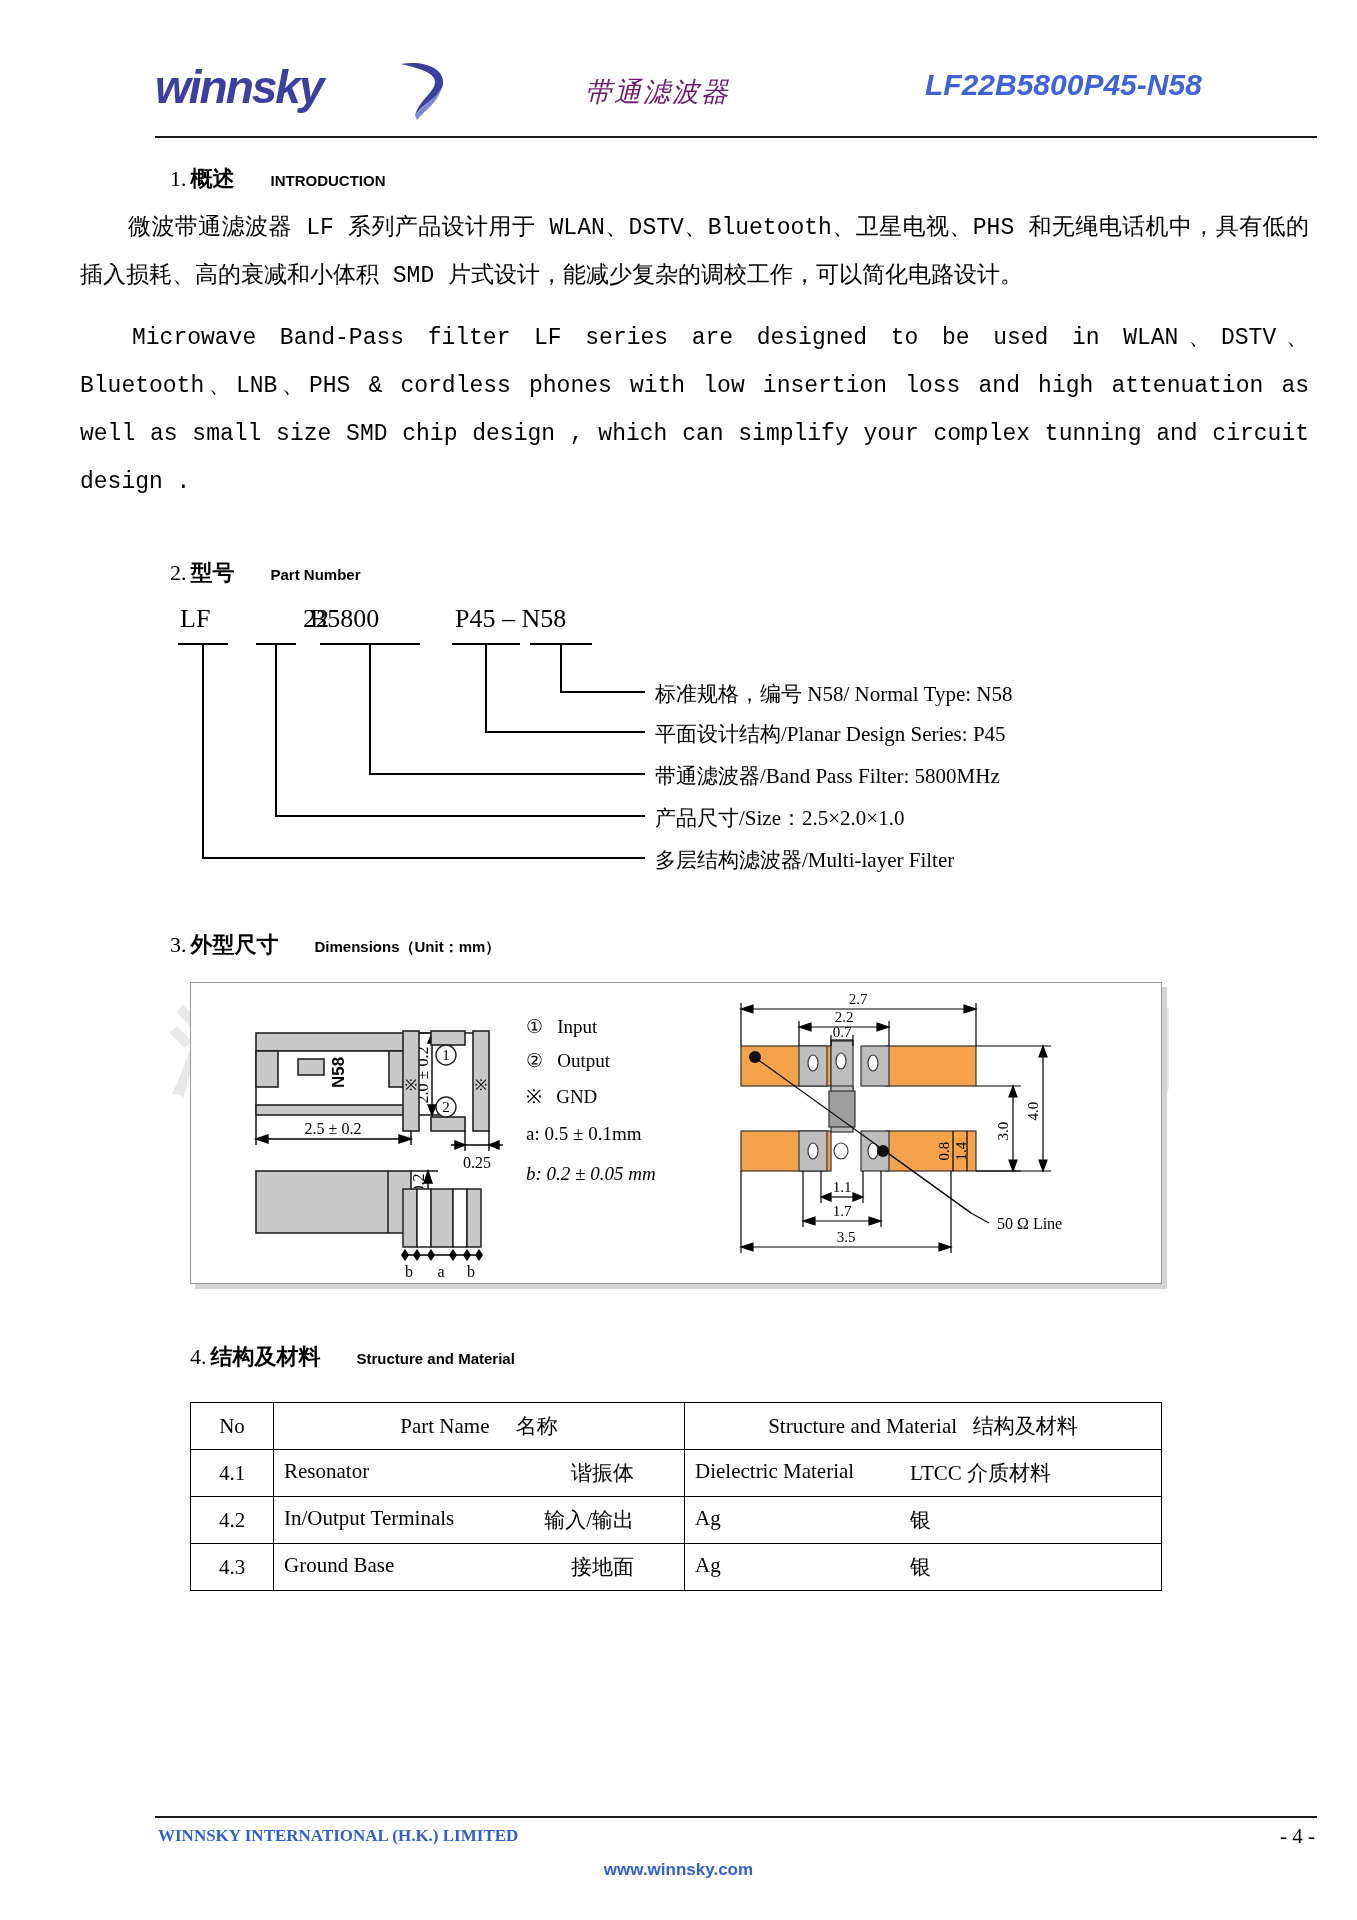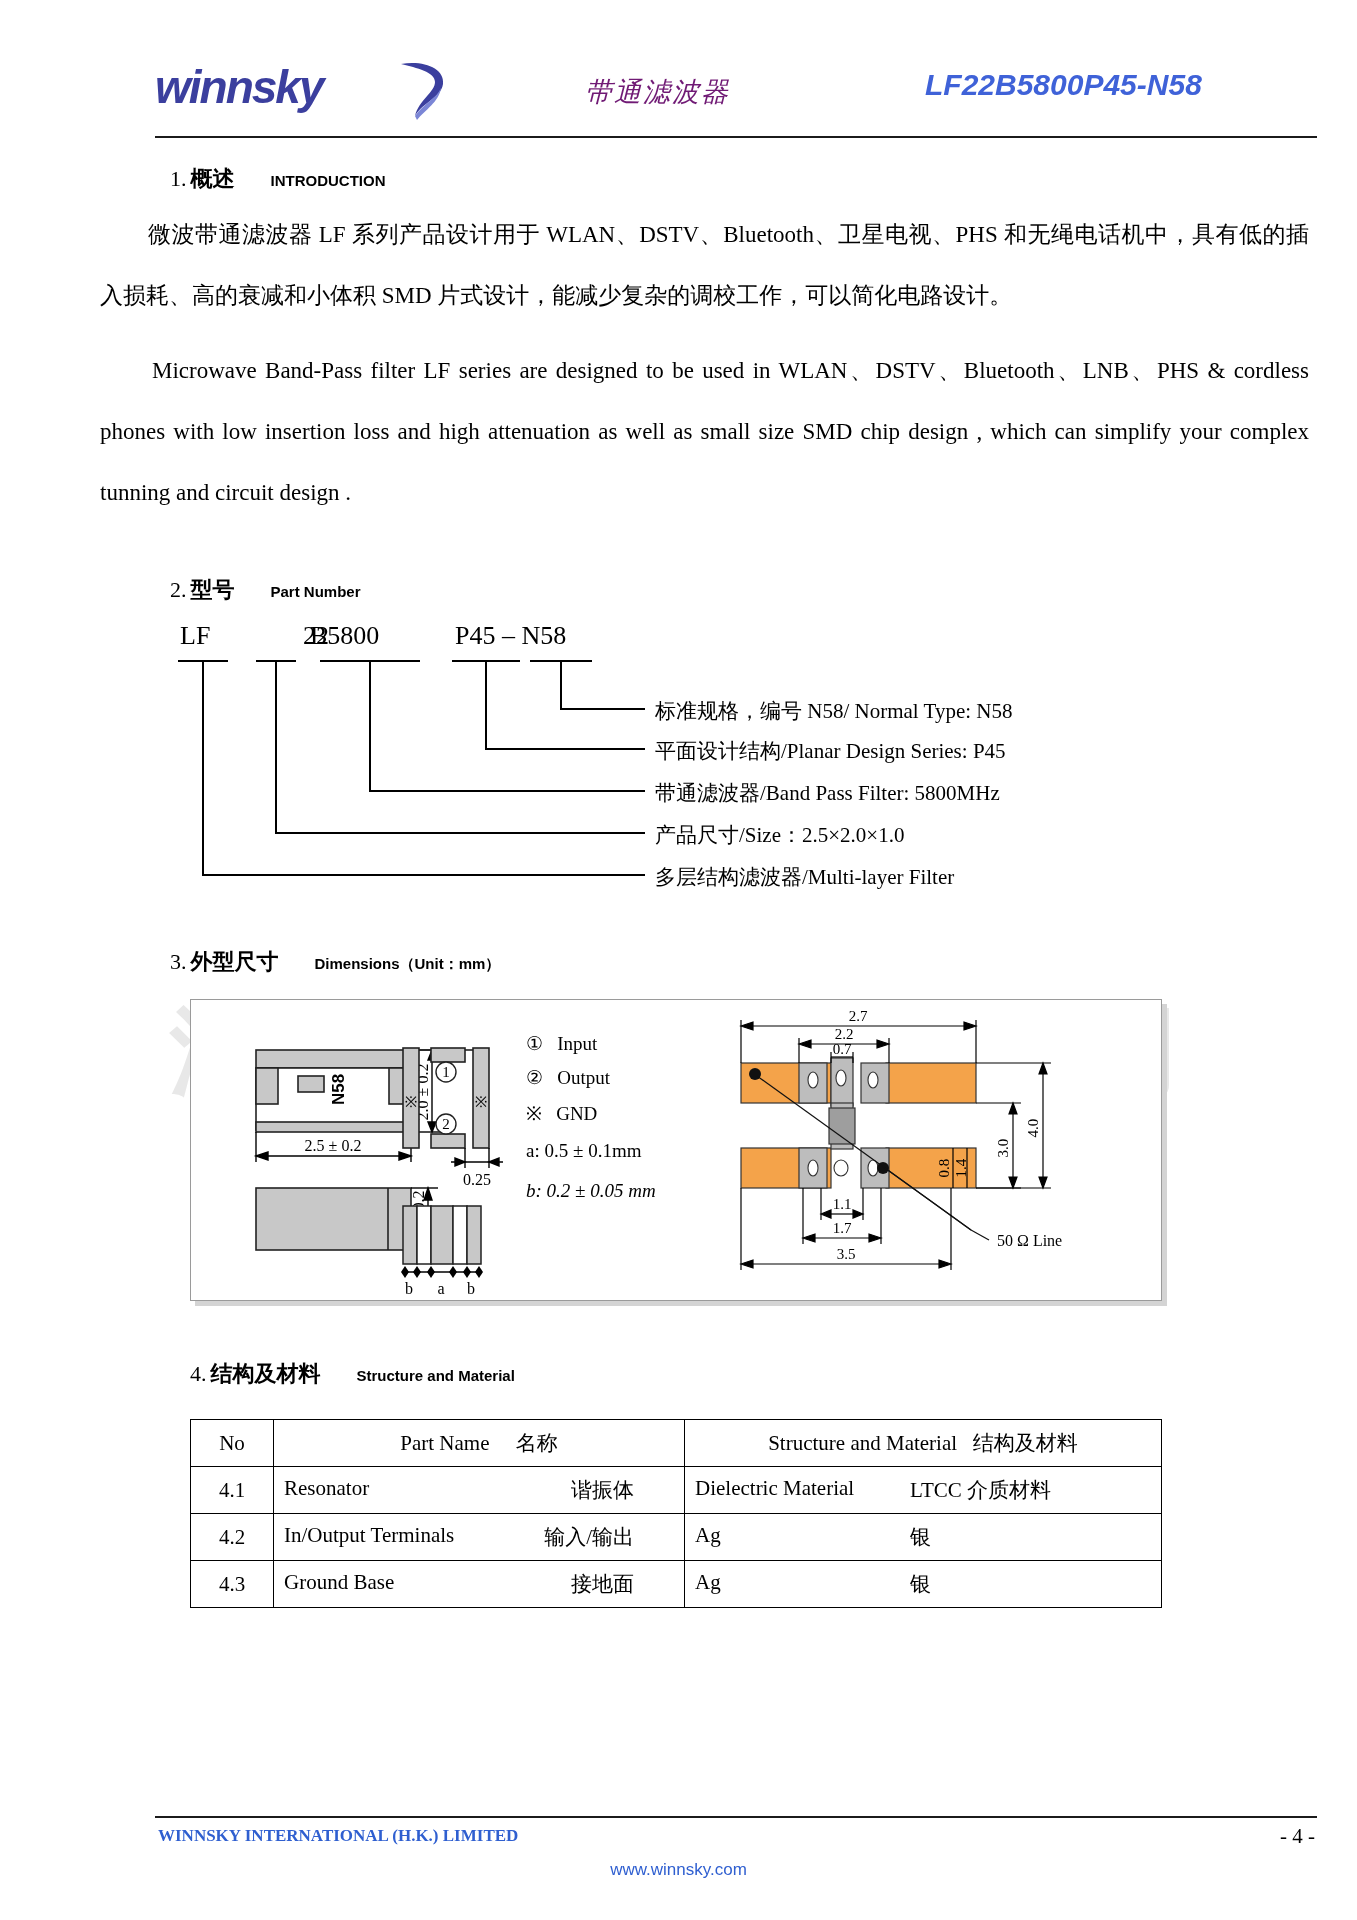--- a/index.html
+++ b/index.html
@@ -25,22 +25,22 @@
     font-style:italic;font-weight:bold;font-size:30px;color:#3f62d8;letter-spacing:0px;}
   .hdr-rule{margin:0 40px 0 155px;border-bottom:2.5px solid #1b1b1b;}
 
   
   .sec{margin:26px 0 0 170px;display:flex;align-items:baseline;}
   .sec-num{font-size:22px;font-family:"Liberation Serif",serif;}
   .sec-cn{font-size:22px;font-family:"Liberation Sans",sans-serif;font-weight:bold;margin-left:4px;}
   .sec-en{font-size:15px;font-family:"Liberation Sans",sans-serif;font-weight:bold;margin-left:36px;letter-spacing:0px;}
 
   
-  .para{margin:10px 48px 0 100px;font-size:23px;line-height:61px;text-align:justify;
-        font-family:Liberation Serif, serif;}
+  .para{margin:10px 48px 0 80px;font-size:23px;line-height:48px;text-align:justify;
+        font-family:Liberation Mono, monospace;}
   .para.cn{text-indent:48px;}
   .para.en{text-indent:52px;margin-top:14px;}
 
   
   .pn-wrap{position:relative;margin:16px 0 0 0;height:280px;}
   .pn-code{position:absolute;font-size:26px;font-family:"Liberation Serif",serif;white-space:nowrap;}
   .pn-svg{position:absolute;left:0;top:0;}
   .pn-desc{position:absolute;font-size:21px;font-family:"Liberation Serif",serif;white-space:nowrap;}
 
   
@@ -59,21 +59,21 @@
   .cell-flex{display:flex;justify-content:space-between;padding-right:40px;}
   .cell-flex2{display:flex;}
   .cell-flex2 .a{width:215px;}
 
   
   .foot-rule{position:absolute;left:155px;right:40px;top:1768px;border-bottom:2.5px solid #1b1b1b;}
   .foot-left{position:absolute;left:158px;top:1778px;font-family:Liberation Serif, serif;
     font-weight:bold;font-size:17px;color:#2f5fd0;}
   .foot-page{position:absolute;right:42px;top:1776px;font-family:"Liberation Serif",serif;font-size:21px;}
   .foot-url{position:absolute;left:0;right:0;top:1812px;text-align:center;
-    font-family:"Liberation Sans",sans-serif;font-weight:normal;font-size:17px;color:#2f5fd0;}
+    font-family:"Liberation Sans",sans-serif;font-weight:bold;font-size:17px;color:#2f5fd0;}
 </style>
 </head>
 <body>
 
 <div class="page">
 
   <div class="watermark">深圳盈添电子有限公司</div>
 
   <div class="content">
 

